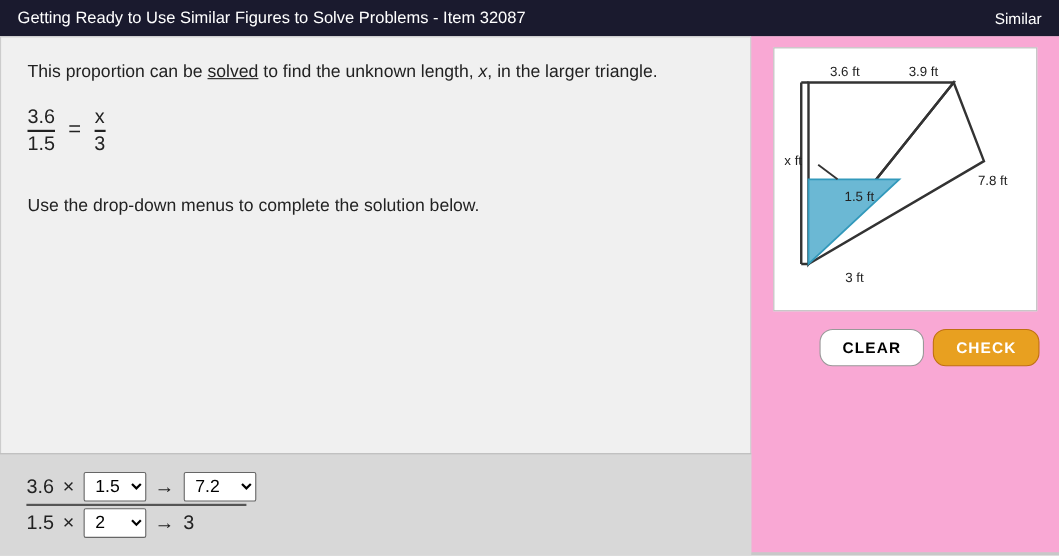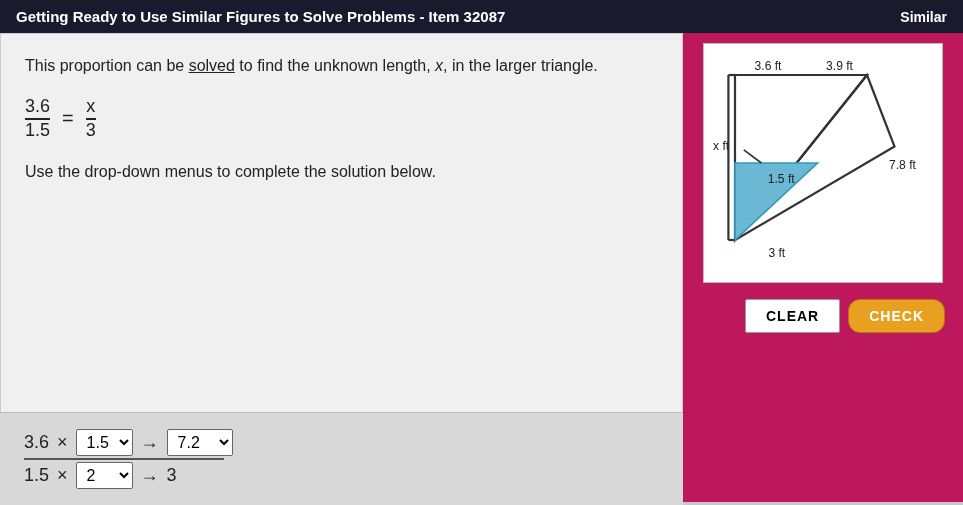--- a/index.html
+++ b/index.html
@@ -14,21 +14,21 @@
 
     
     .header {
       background: #1a1a2e;
       color: white;
       padding: 8px 16px;
       display: flex;
       justify-content: space-between;
       align-items: center;
       font-size: 15px;
-      font-weight: bold;
+      font-weight: normal;
     }
     .header-title {
       font-size: 15px;
     }
     .header-right {
       font-size: 14px;
     }
 
     
     .main-content {
@@ -64,38 +64,38 @@
     }
 
     .fraction-line {
       border-top: 2px solid #222;
       width: 100%;
     }
 
     .instruction-text {
       font-size: 16px;
       color: #222;
-      margin-top: 4px;
+      margin-top: 20px;
     }
 
     
     .problem-card {
       background: #f0f0f0;
       border: 1px solid #ccc;
       flex: 1;
       padding: 20px 24px;
       display: flex;
       flex-direction: column;
       gap: 14px;
     }
 
     
     .right-panel {
       width: 280px;
-      background: #be185d;
+      background: #f9a8d4;
       display: flex;
       flex-direction: column;
       align-items: center;
       justify-content: flex-start;
       padding: 10px;
       gap: 16px;
       position: relative;
     }
 
     
@@ -125,21 +125,21 @@
     }
 
     .btn-clear {
       background: white;
       border: 1px solid #999;
       padding: 8px 20px;
       font-size: 14px;
       font-weight: bold;
       cursor: pointer;
       letter-spacing: 1px;
-      border-radius: 2px;
+      border-radius: 12px;
     }
 
     .btn-check {
       background: #e8a020;
       border: 1px solid #c07010;
       padding: 8px 20px;
       font-size: 14px;
       font-weight: bold;
       cursor: pointer;
       letter-spacing: 1px;

